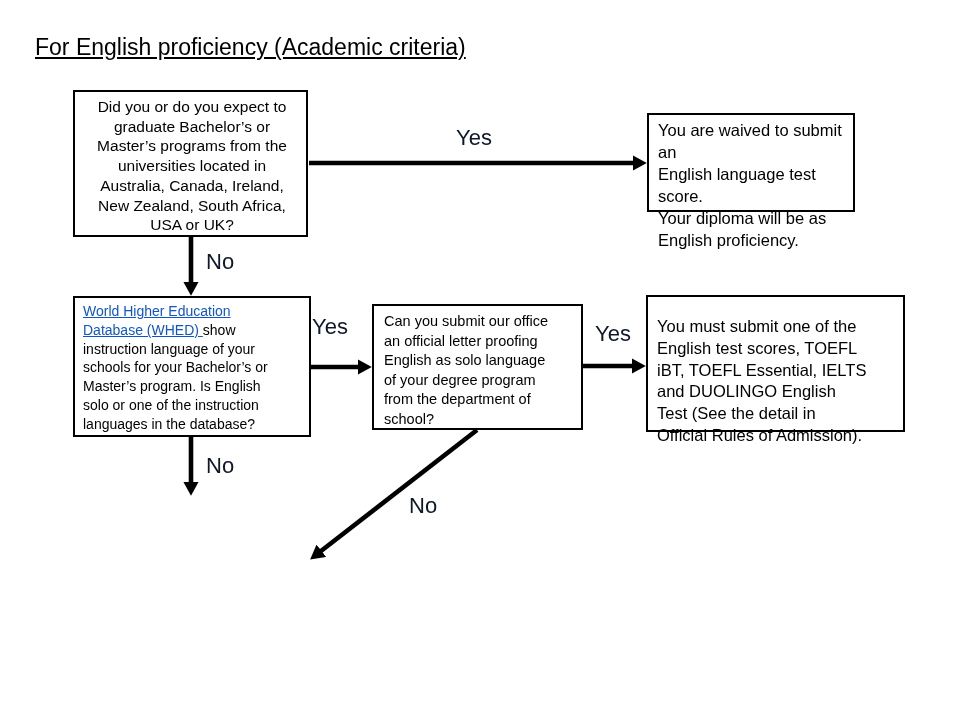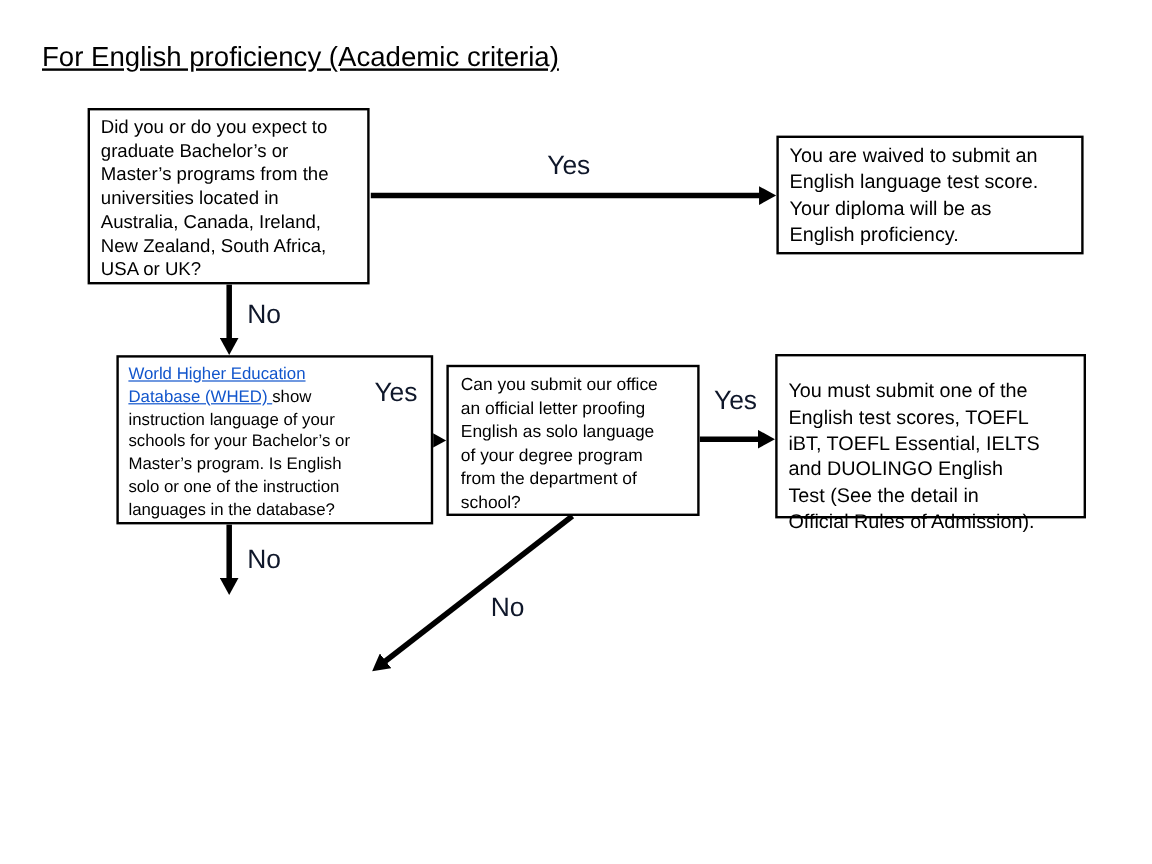--- a/index.html
+++ b/index.html
@@ -30,23 +30,23 @@
   }
   .arrows line { stroke: #000000; stroke-width: 4.6; }
   .box {
     position: absolute;
     box-sizing: border-box;
     background: #ffffff;
     border: 2px solid #000000;
     white-space: pre-line;
     color: #000000;
   }
-  .box-q-universities { left: 73px;  top: 90px;  width: 235px; height: 147px; padding: 5px 6px 0 9px;  font-size: 15.5px; line-height: 19.7px; }
-  .box-waived        { left: 647px; top: 113px; width: 256px; height: 99px;  padding: 4px 6px 0 9px;  font-size: 16.5px; line-height: 22px; }
-  .box-q-whed        { left: 73px;  top: 296px; width: 264px; height: 141px; padding: 4px 5px 0 8px;  font-size: 14px;   line-height: 18.8px; margin-left: 24px; }
+  .box-q-universities { left: 73px;  top: 90px;  width: 235px; height: 147px; padding: 5px 6px 0 9px;  font-size: 15.5px; line-height: 19.7px; text-align: center; }
+  .box-waived        { left: 647px; top: 113px; width: 208px; height: 99px;  padding: 4px 6px 0 9px;  font-size: 16.5px; line-height: 22px; }
+  .box-q-whed        { left: 73px;  top: 296px; width: 238px; height: 141px; padding: 4px 5px 0 8px;  font-size: 14px;   line-height: 18.8px; }
   .box-q-letter      { left: 372px; top: 304px; width: 211px; height: 126px; padding: 6px 4px 0 10px; font-size: 14.5px; line-height: 19.5px; }
   .box-submit-four   { left: 646px; top: 295px; width: 259px; height: 137px; padding: 19px 5px 0 9px;  font-size: 16.5px; line-height: 21.8px; }
   .box-submit-three  { left: 74px;  top: 496px; width: 234px; height: 141px; padding: 5px 5px 0 9px;  font-size: 16px;   line-height: 21.8px; }
   .link {
     color: #1155CC;
     text-decoration: underline;
     cursor: pointer;
   }
   .edge-label {
     position: absolute;

